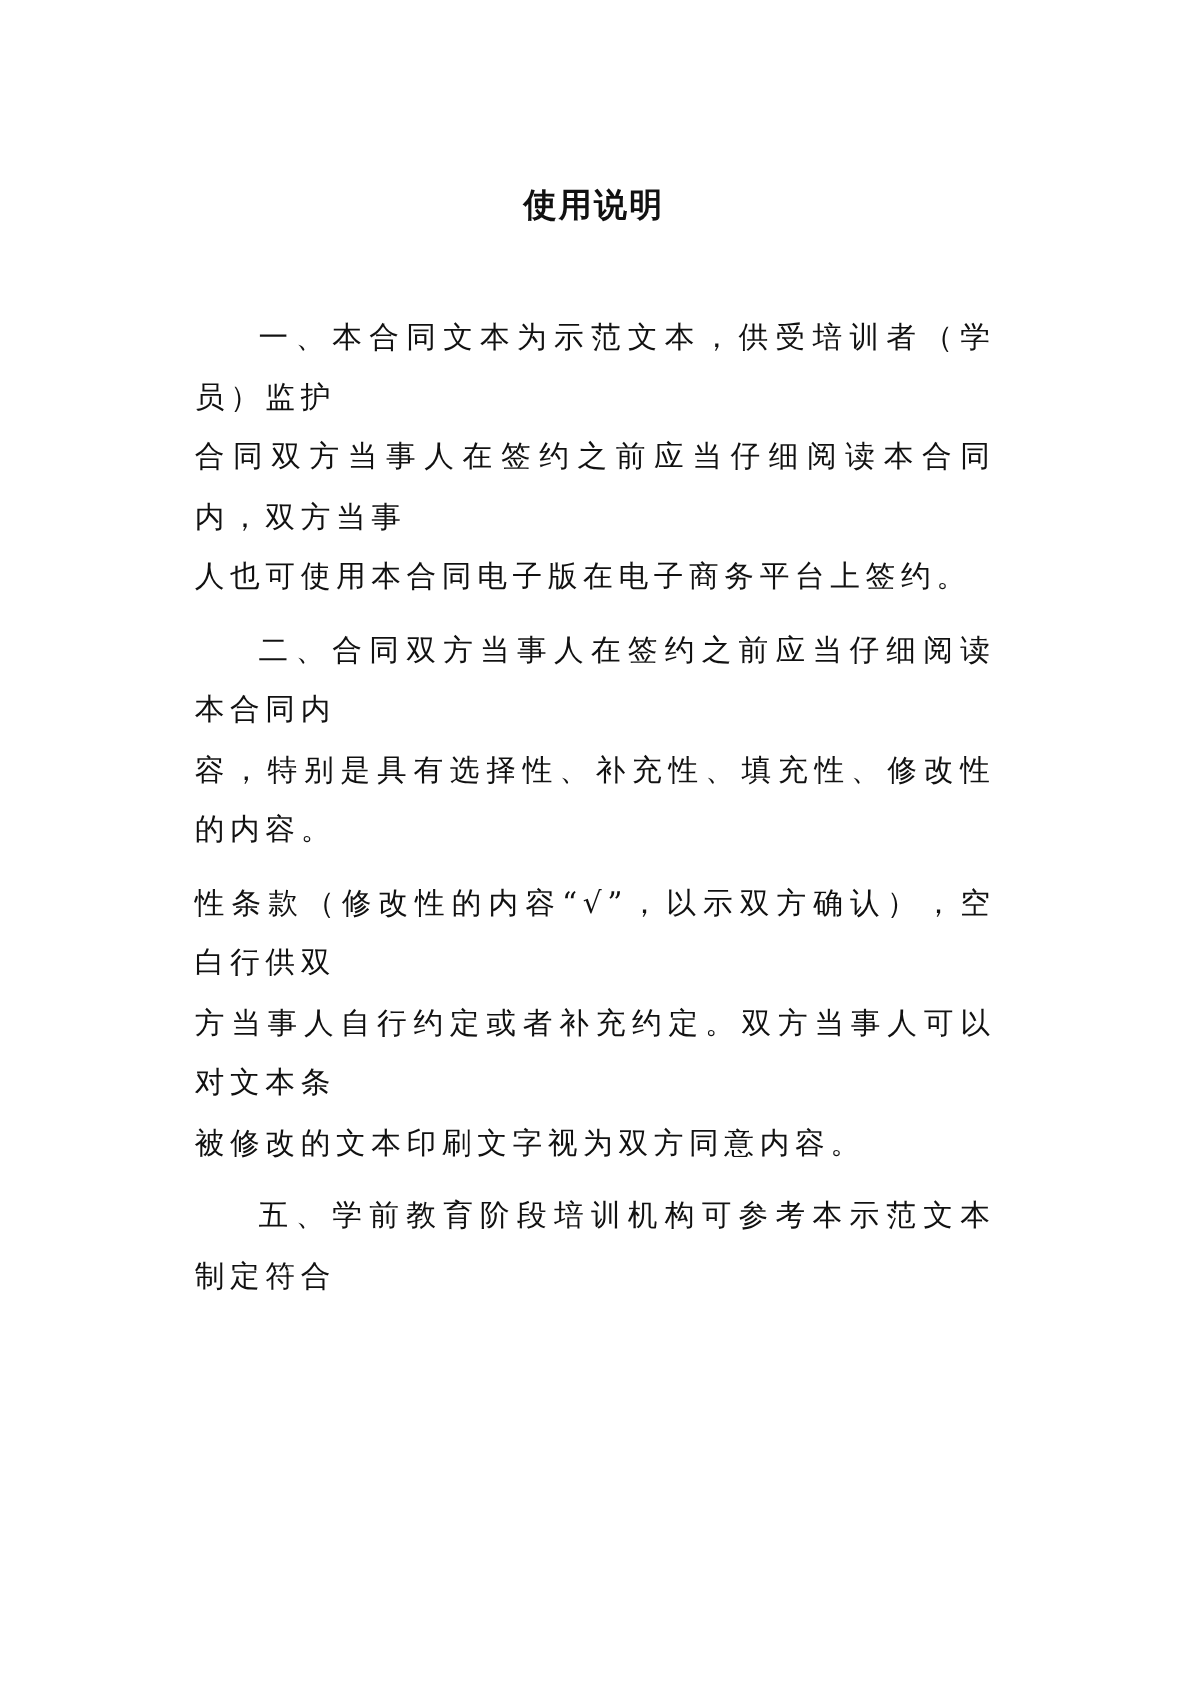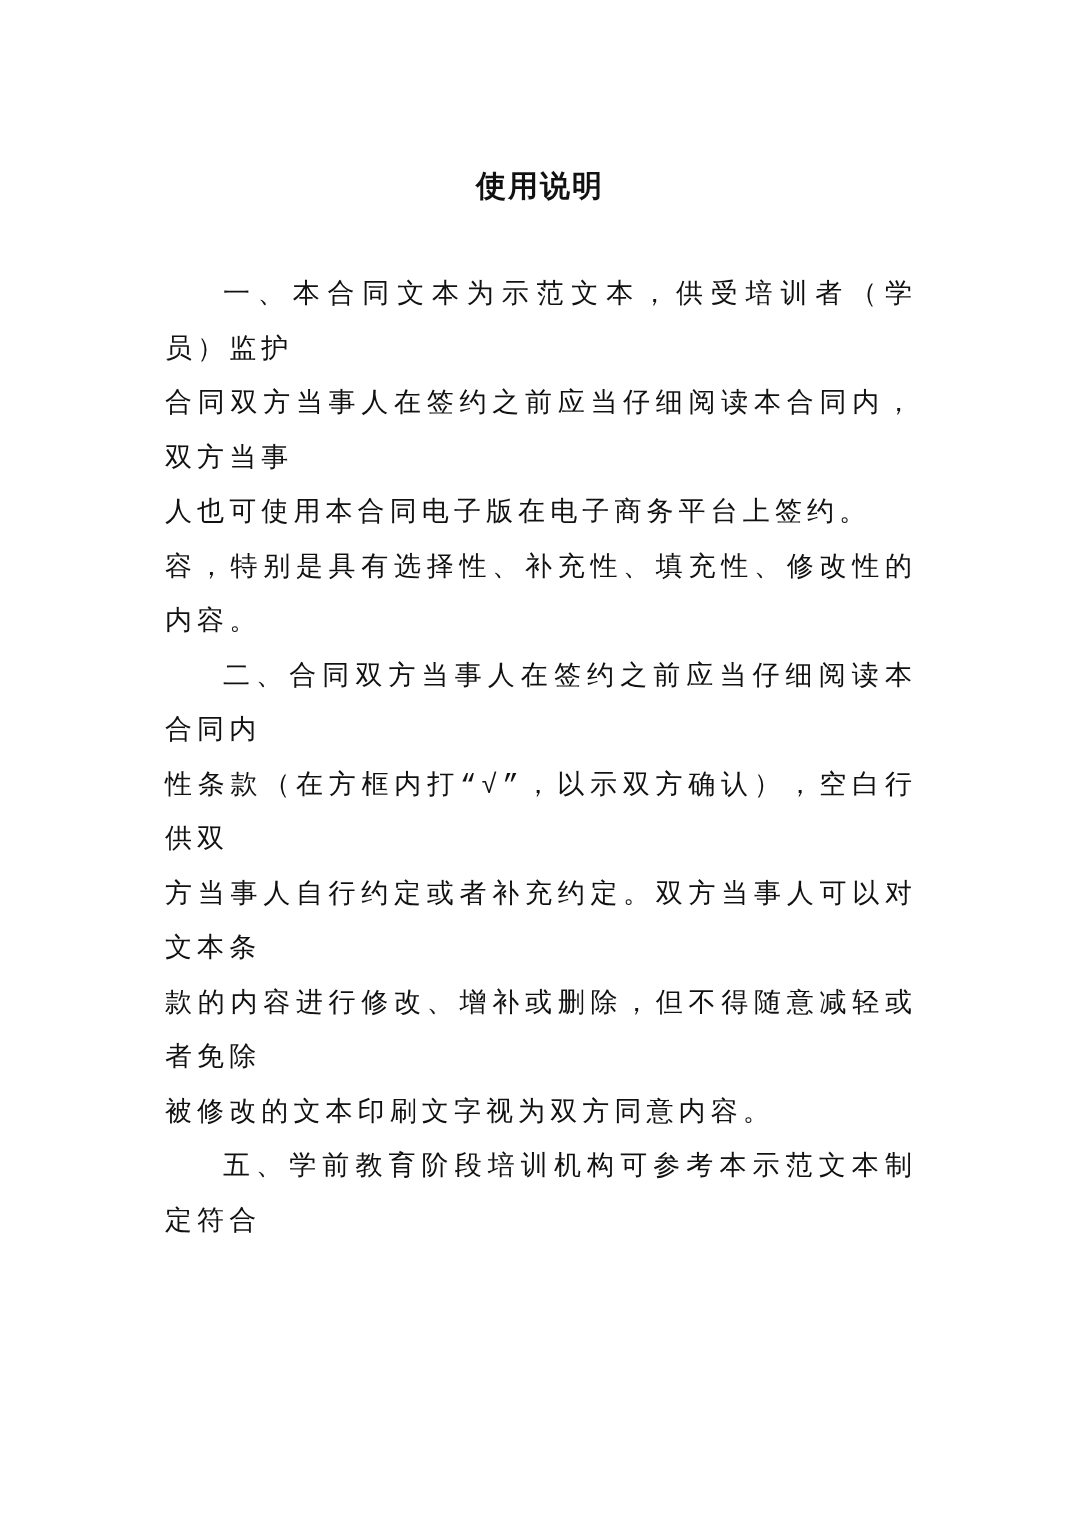--- a/index.html
+++ b/index.html
@@ -1,30 +1,30 @@
 <!DOCTYPE html>
 <html><head>
 <meta charset="utf-8">
 <style>
   html, body { margin: 0; padding: 0; background: #ffffff; }
   body { width: 1080px; height: 1528px; position: relative; overflow: hidden;
          font-family: "DejaVu Serif", "Liberation Serif", serif; color: #111; }
-  .page { position: absolute; left: 0; top: 0; width: 1080px; height: 1160px; background: #fff; font-family: Liberation Mono, monospace; }
+  .page { position: absolute; left: 0; top: 0; width: 1080px; height: 1160px; background: #fff; }
   .title { position: absolute; left: 0; width: 1080px; top: 166px; text-align: center;
            font-size: 30px; font-weight: bold; letter-spacing: 2px; }
   .body { position: absolute; left: 165px; width: 752px; top: 268px; }
   .para { font-size: 27px; line-height: 54.5px; text-indent: 58px; letter-spacing: 5.1px;
-          text-align: justify; margin: 0; white-space: pre-wrap; word-break: break-all; }
+          text-align: justify; margin: 12px; white-space: pre-wrap; word-break: break-all; }
   .line { display: block; text-indent: 0; }
   .line.first { text-indent: 58px; }
 </style>
 </head>
 <body>
 
 <div class="page">
   <div class="title">使用说明</div>
   <div class="body" id="doc-body">
       <div class="para" style="text-indent: 0px;"><span class="line first">一、本合同文本为示范文本，供受培训者（学员）监护</span><span class="line">合同双方当事人在签约之前应当仔细阅读本合同内，双方当事</span><span class="line">人也可使用本合同电子版在电子商务平台上签约。</span></div>
-      <div class="para" style="text-indent: 0px;"><span class="line">容，特别是具有选择性、补充性、填充性、修改性的内容。</span><span class="line first">二、合同双方当事人在签约之前应当仔细阅读本合同内</span></div>
-      <div class="para" style="text-indent: 0px;"><span class="line">性条款（在方框内打“√”，以示双方确认），空白行供双</span><span class="line">方当事人自行约定或者补充约定。双方当事人可以对文本条</span><span class="line">款的内容进行修改、增补或删除，但不得随意减轻或者免除</span><span class="line">被修改的文本印刷文字视为双方同意内容。</span></div>
+      <div class="para" style="text-indent: 0px;"><span class="line first">二、合同双方当事人在签约之前应当仔细阅读本合同内</span><span class="line">容，特别是具有选择性、补充性、填充性、修改性的内容。</span></div>
+      <div class="para" style="text-indent: 0px;"><span class="line">性条款（修改性的内容“√”，以示双方确认），空白行供双</span><span class="line">方当事人自行约定或者补充约定。双方当事人可以对文本条</span><span class="line">被修改的文本印刷文字视为双方同意内容。</span></div>
       <div class="para" style="text-indent: 0px;"><span class="line first">五、学前教育阶段培训机构可参考本示范文本制定符合</span></div>
     </div>
 </div>
 
 </body></html>

